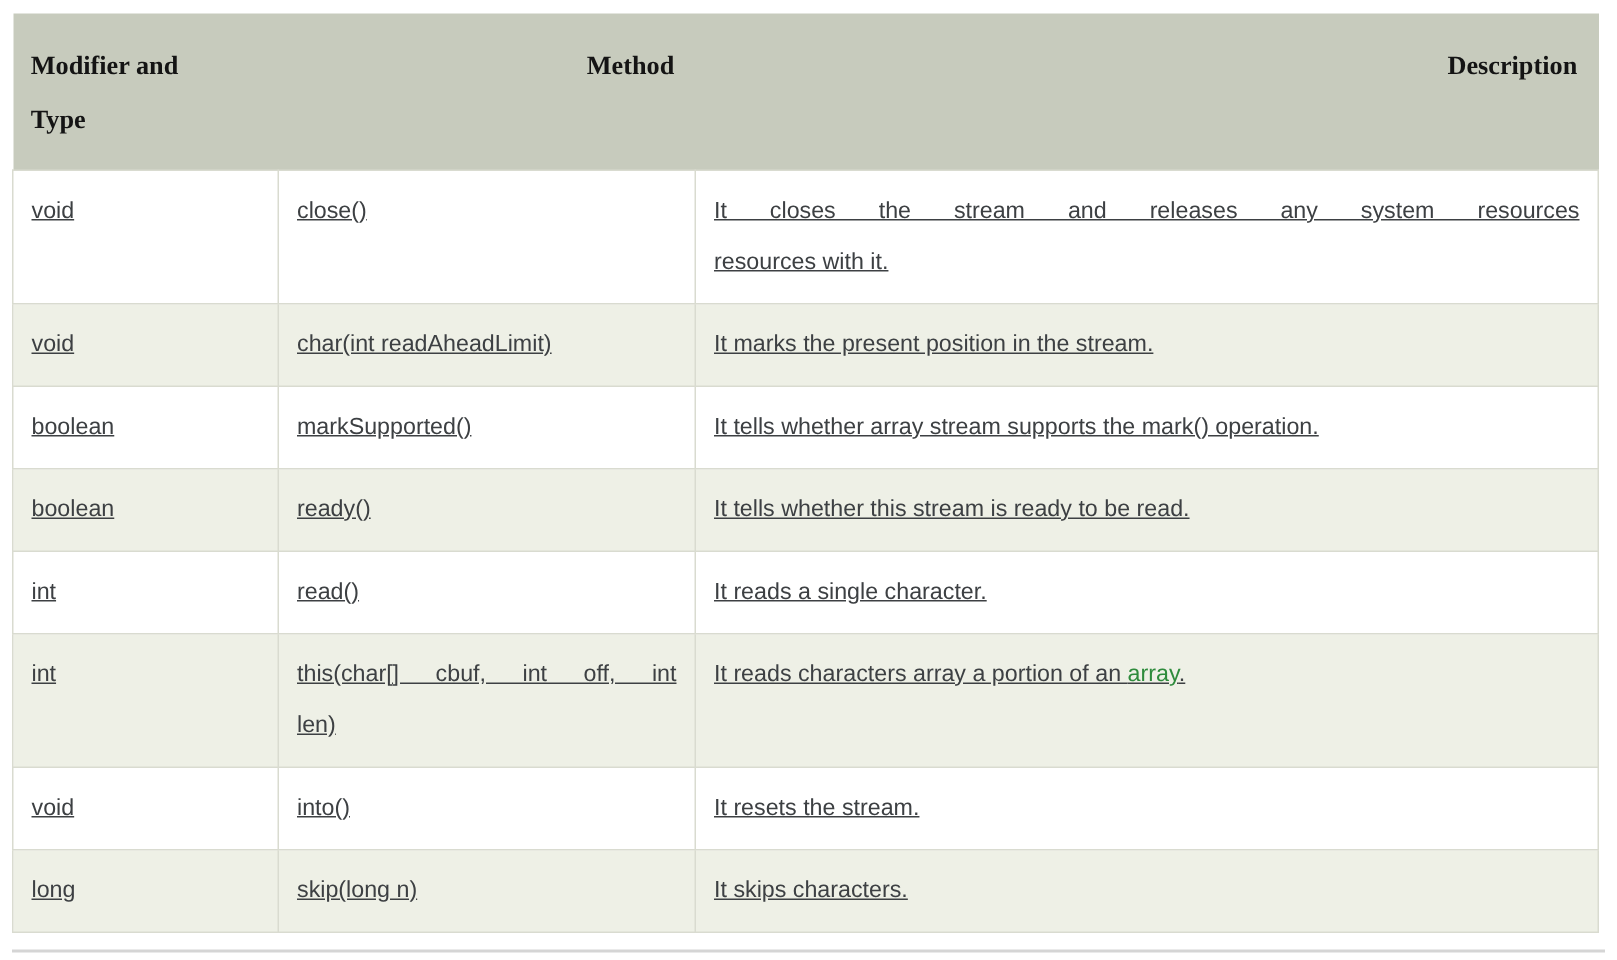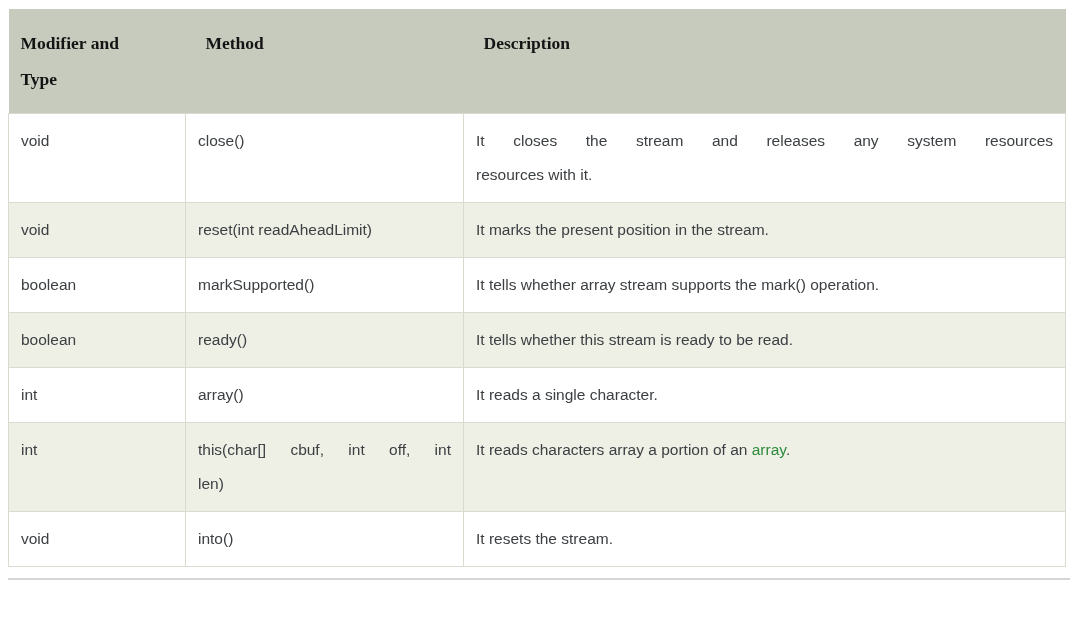--- a/index.html
+++ b/index.html
@@ -12,27 +12,28 @@
   .page{padding:9px 0 0 8px;font-family:"Liberation Sans","DejaVu Sans",sans-serif;}
   table.methods-table{border-collapse:collapse;table-layout:fixed;width:1057px;}
   col.c1{width:177px;} col.c2{width:278px;} col.c3{width:602px;}
   thead th{
     background:var(--header-bg);
     font-family:"Liberation Serif","DejaVu Serif",serif;
     font-weight:bold;font-size:17.5px;line-height:36px;color:var(--header-text);
     text-align:left;vertical-align:top;padding:16px 14px 16px 12px;border:none;
   }
   thead th:first-child{padding-right:44px;margin-top:28px;}
-  thead th:nth-child(2),thead th:nth-child(3){padding-left:20px;}
+  thead th:nth-child(2),thead th:nth-child(3){padding-left:20px;text-align:right;}
   tbody td{
     border:1px solid var(--border);
     vertical-align:top;
     padding:10px 12px;
     font-size:15.5px;line-height:34px;color:var(--text);
     background:var(--row-bg);
+    text-decoration:underline;
   }
   tbody tr:nth-child(even) td{background:var(--alt-row-bg);}
   .jline{text-align:justify;text-align-last:justify;}
   a.green-link{color:var(--link-green);text-decoration:none;cursor:pointer;}
   .bottom-rule{margin-top:11px;width:1062px;height:2px;background:var(--divider);}
 </style>
 </head>
 <body>
 
 <div class="page">
@@ -57,21 +58,21 @@
           </td>
     <td>
             <div class="jline"><span>It closes the stream and releases any system resources</span></div>
             <div><span>resources with it.</span></div>
           </td>
   </tr>
 
   <tr>
     <td>void</td>
     <td>
-            <div><span>reset(int readAheadLimit)</span></div>
+            <div><span>char(int readAheadLimit)</span></div>
           </td>
     <td>
             <div><span>It marks the present position in the stream.</span></div>
           </td>
   </tr>
 
   <tr>
     <td>boolean</td>
     <td>
             <div><span>markSupported()</span></div>
@@ -87,21 +88,21 @@
             <div><span>ready()</span></div>
           </td>
     <td>
             <div><span>It tells whether this stream is ready to be read.</span></div>
           </td>
   </tr>
 
   <tr>
     <td>int</td>
     <td>
-            <div><span>array()</span></div>
+            <div><span>read()</span></div>
           </td>
     <td>
             <div><span>It reads a single character.</span></div>
           </td>
   </tr>
 
   <tr>
     <td>int</td>
     <td>
             <div class="jline"><span>this(char[] cbuf, int off, int</span></div>
@@ -115,16 +116,25 @@
   <tr>
     <td>void</td>
     <td>
             <div><span>into()</span></div>
           </td>
     <td>
             <div><span>It resets the stream.</span></div>
           </td>
   </tr>
 
+  <tr>
+    <td>long</td>
+    <td>
+            <div><span>skip(long n)</span></div>
+          </td>
+    <td>
+            <div><span>It skips characters.</span></div>
+          </td>
+  </tr>
 </tbody>
   </table>
   <div class="bottom-rule"></div>
 </div>
 
 </body></html>

